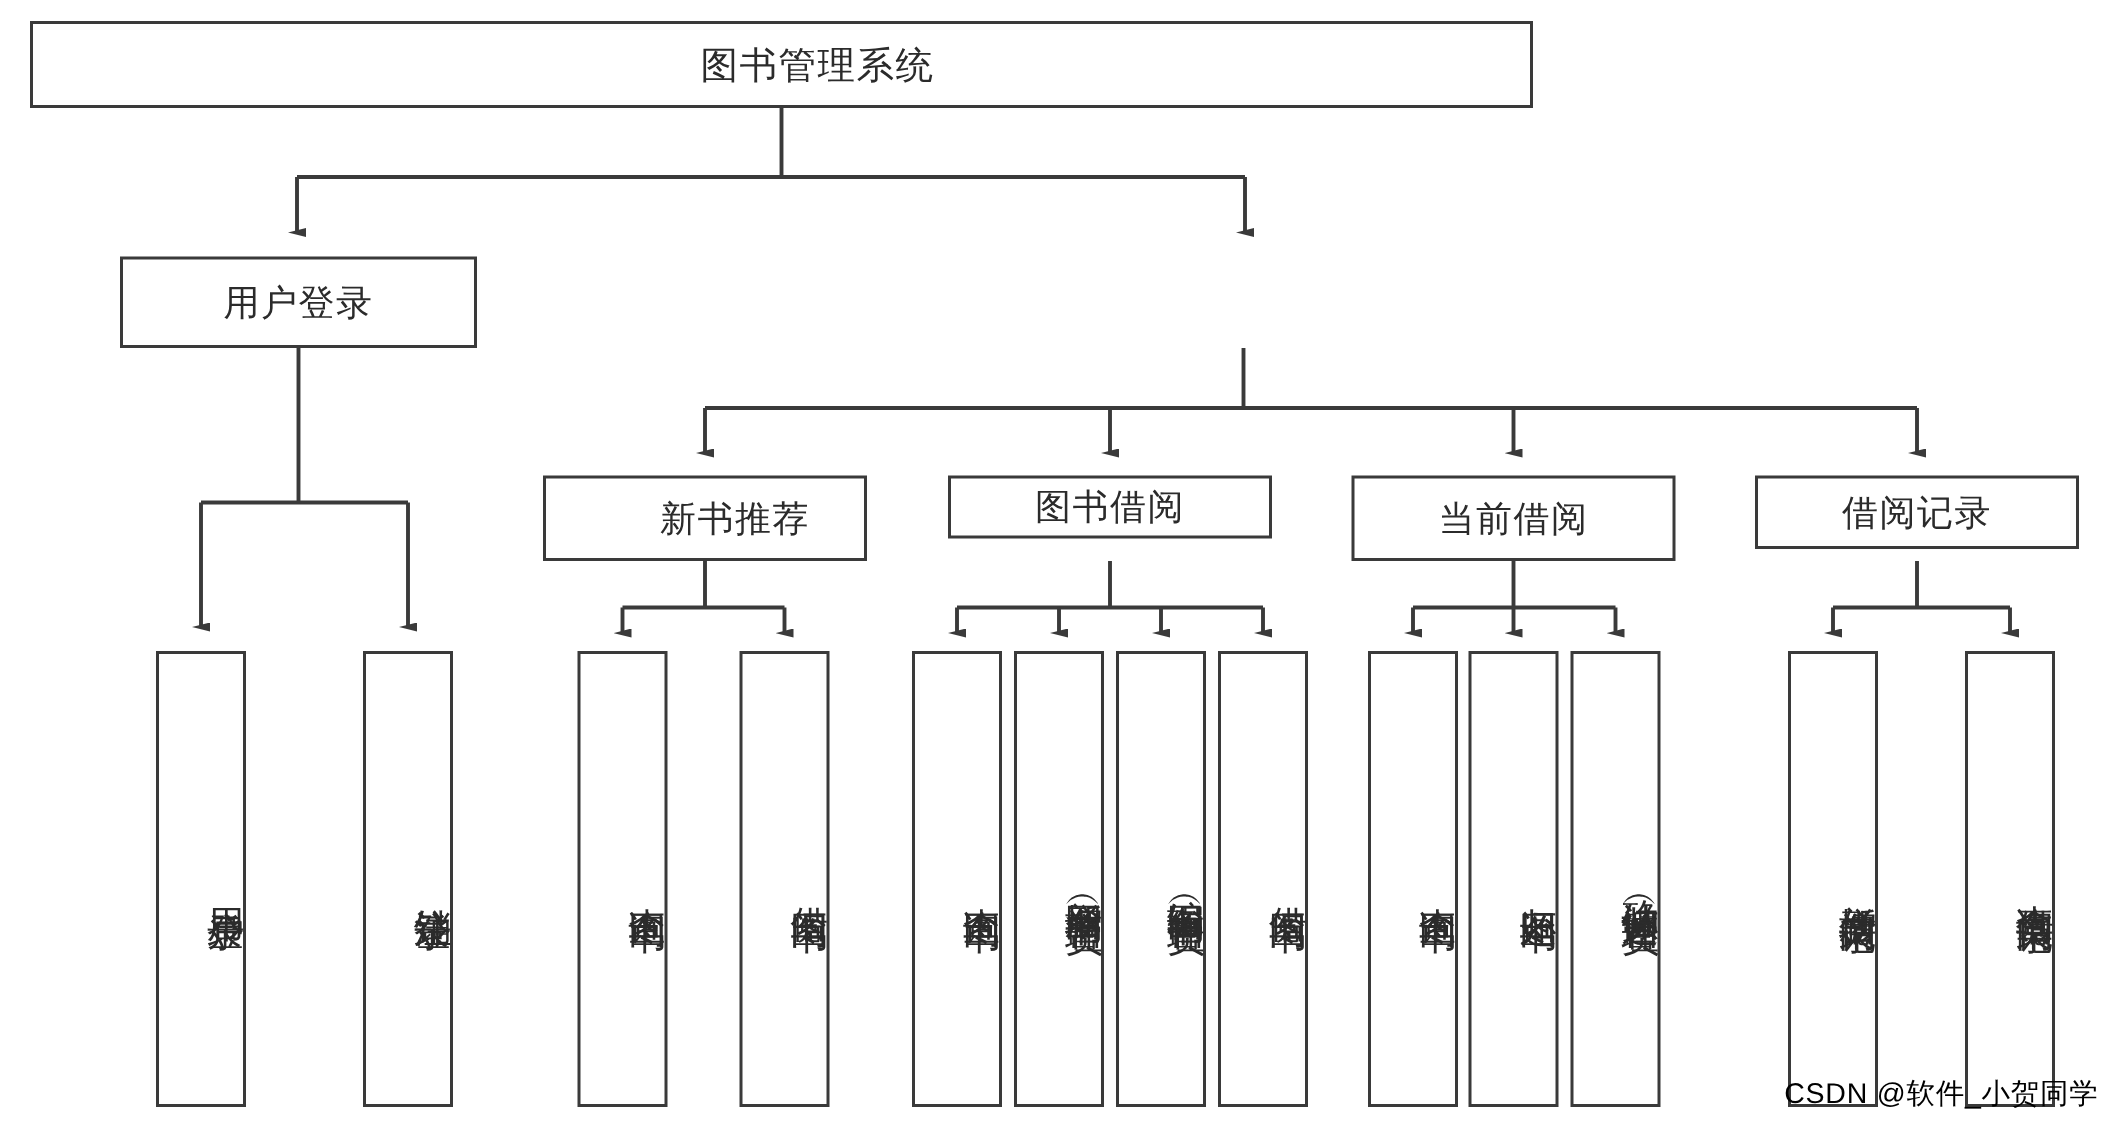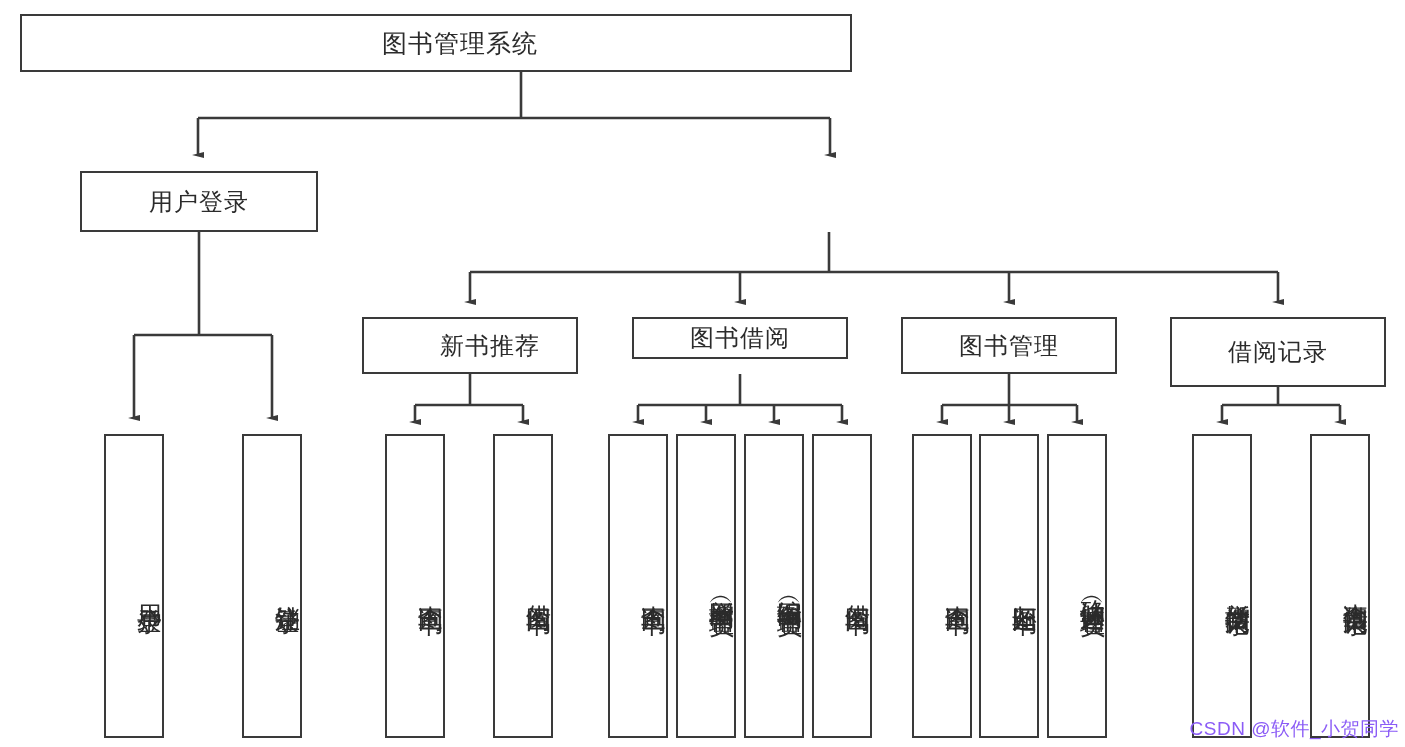--- a/index.html
+++ b/index.html
@@ -47,21 +47,21 @@
     writing-mode:vertical-rl;
     text-orientation:upright;
     display:block;
     white-space:pre;
   }
   .watermark{
     position:absolute;
     right:6px;
     bottom:5px;
     font-size:19px;
-    color:#8b5cf6;
+    color:#000000;
     letter-spacing:0.5px;
     white-space:nowrap;
   }
 </style>
 </head>
 <body>
 
 <div id="stage">
 
   <svg id="wires" viewBox="0 0 1405 747">
@@ -107,38 +107,38 @@
       <path d="M1009,405 L1009,422" marker-end="url(#arrow)"></path>
       <path d="M1077,405 L1077,422" marker-end="url(#arrow)"></path>
 
       <path d="M1278,374 L1278,405"></path>
       <path d="M1222,405 L1340,405"></path>
       <path d="M1222,405 L1222,422" marker-end="url(#arrow)"></path>
       <path d="M1340,405 L1340,422" marker-end="url(#arrow)"></path>
     </g>
   </svg>
 
-  <div class="node level0" style="left:20px; top:14px; width:832px; height:58px;padding-left:48px;">
+  <div class="node level0" style="left:20px; top:14px; width:1002px; height:58px;padding-left:48px;">
     <span>图书管理系统</span>
   </div>
 
   <div class="node level1" style="left:80px; top:171px; width:238px; height:61px;">
     <span>用户登录</span>
   </div>
 
   <div class="node level1" style="left:362px; top:317px; width:216px; height:57px;padding-left:40px;">
     <span>新书推荐</span>
   </div>
   <div class="node level1" style="left:632px; top:317px; width:216px; height:42px;">
     <span>图书借阅</span>
   </div>
   <div class="node level1" style="left:901px; top:317px; width:216px; height:57px;">
-    <span>图书管理</span>
+    <span>当前借阅</span>
   </div>
-  <div class="node level1" style="left:1170px; top:317px; width:216px; height:70px;">
+  <div class="node level1" style="left:1170px; top:317px; width:216px; height:49px;">
     <span>借阅记录</span>
   </div>
 
   <div class="node leaf" style="left:104px; top:434px; width:60px; height:304px;">
     <span>用户登录</span>
   </div>
   <div class="node leaf" style="left:242px; top:434px; width:60px; height:304px;">
     <span>注销登录</span>
   </div>
 

